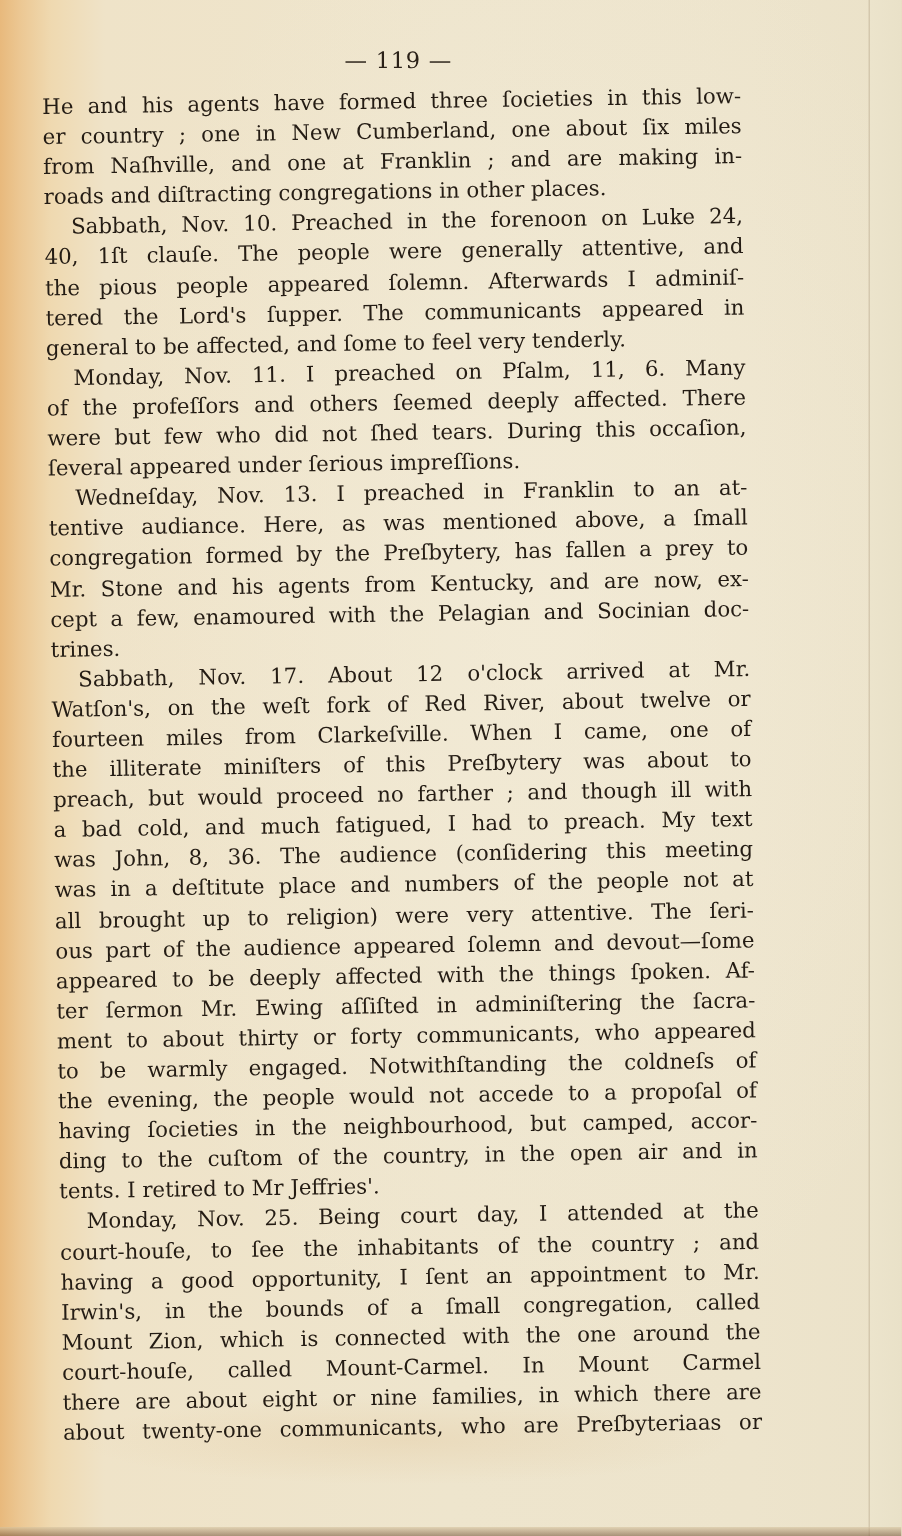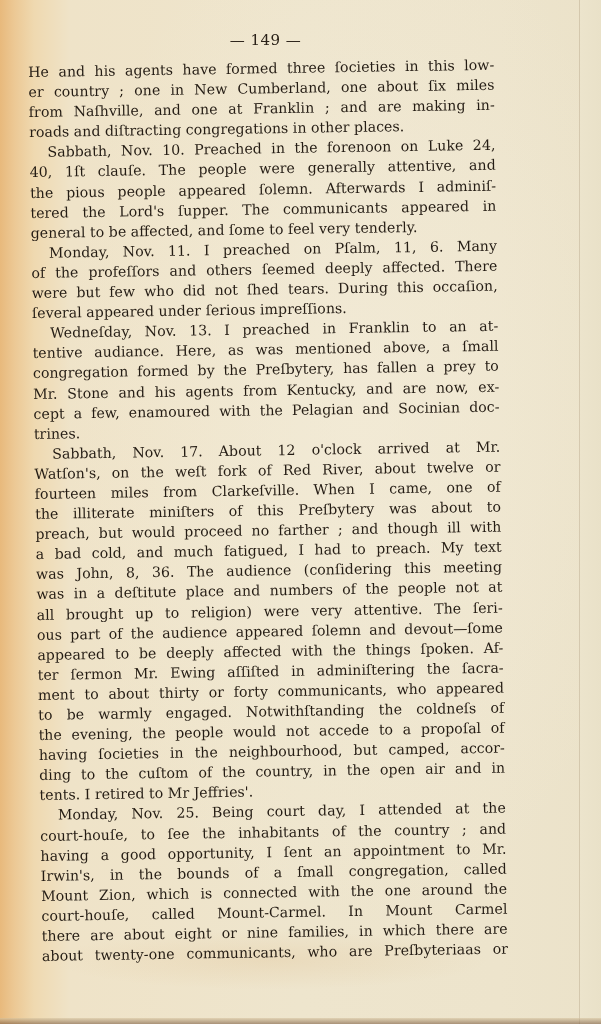--- a/index.html
+++ b/index.html
@@ -99,21 +99,21 @@
   </style>
 </head>
 <body>
 
 <div class="page">
   <div class="page-edge-right"></div>
   <div class="page-edge-right-strip"></div>
   <div class="bleed"></div>
 
   <div class="page-number">
-    <span>— 149 —</span>
+    <span>— 119 —</span>
   </div>
 
   <div class="text-block" id="text-block">
       <span class="line">He and his agents have  formed three ſocieties in this low-</span>
       <span class="line">er country ; one in New Cumberland, one  about  ſix miles</span>
       <span class="line">from Naſhville, and one at Franklin ;  and  are  making in-</span>
       <span class="line last">roads and diſtracting congregations in other places.</span>
       <span class="line indent">Sabbath, Nov. 10. Preached in the forenoon on Luke 24,</span>
       <span class="line">40, 1ſt clauſe.  The people were generally attentive, and</span>
       <span class="line">the pious people  appeared ſolemn.  Afterwards I adminiſ-</span>

